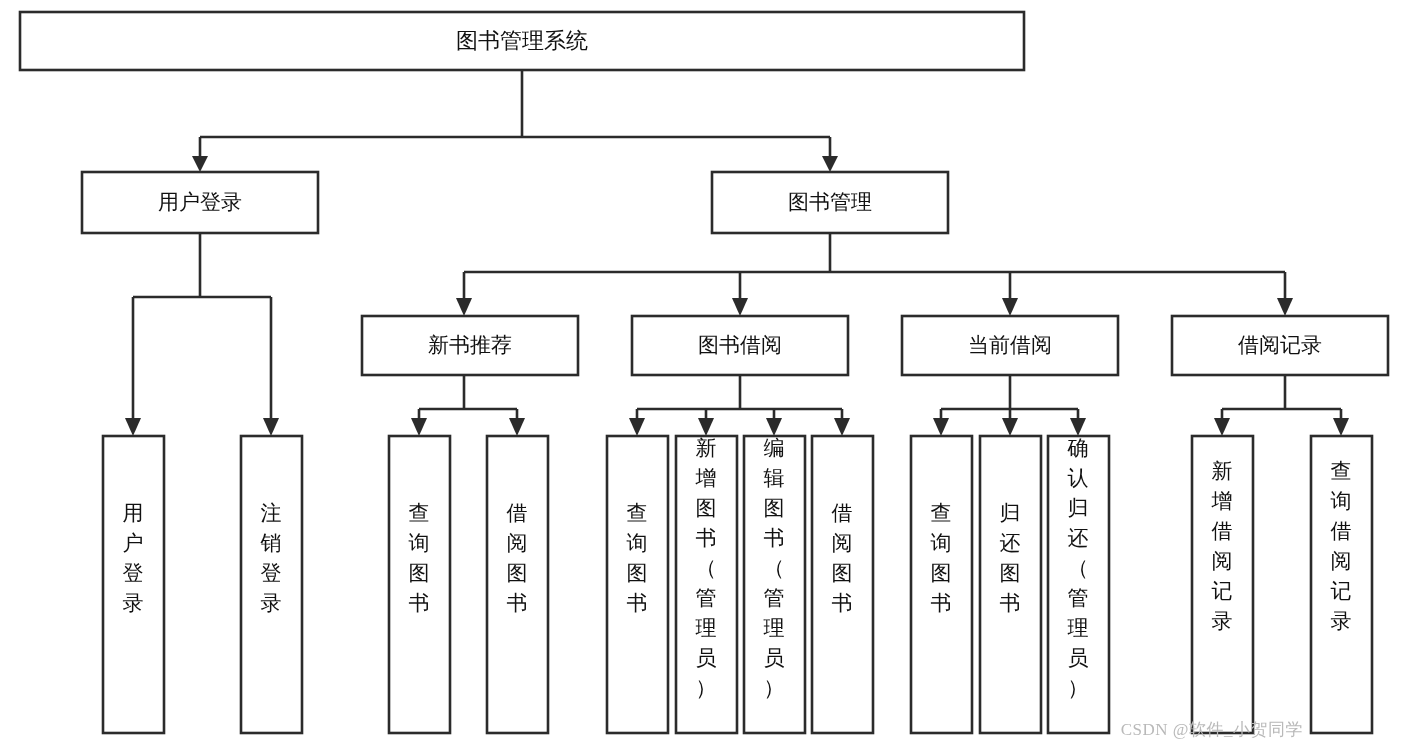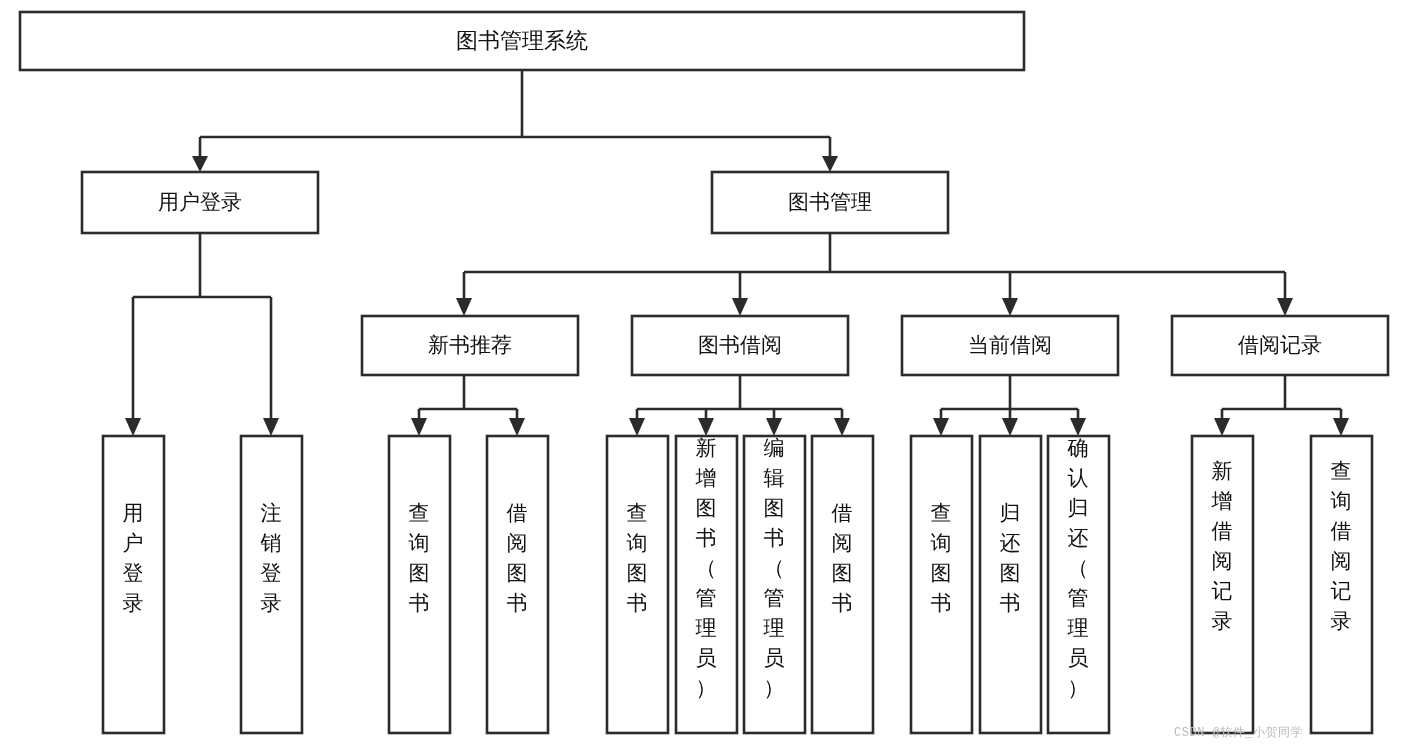--- a/index.html
+++ b/index.html
@@ -54,22 +54,22 @@
   .vlabel {
     font-family: "Liberation Sans", "DejaVu Sans", sans-serif;
     fill: #111111;
     font-size: 21px;
     text-anchor: middle;
   }
   .watermark {
     position: absolute;
     right: 10px;
     bottom: 6px;
-    font-family: Liberation Mono, monospace;
-    font-size: 12px;
+    font-family: Liberation Serif, serif;
+    font-size: 17px;
     color: #b9b9b9;
     letter-spacing: 0.5px;
     white-space: nowrap;
     user-select: none;
   }
 </style>
 </head>
 <body>
 
 <div id="diagram-root">

